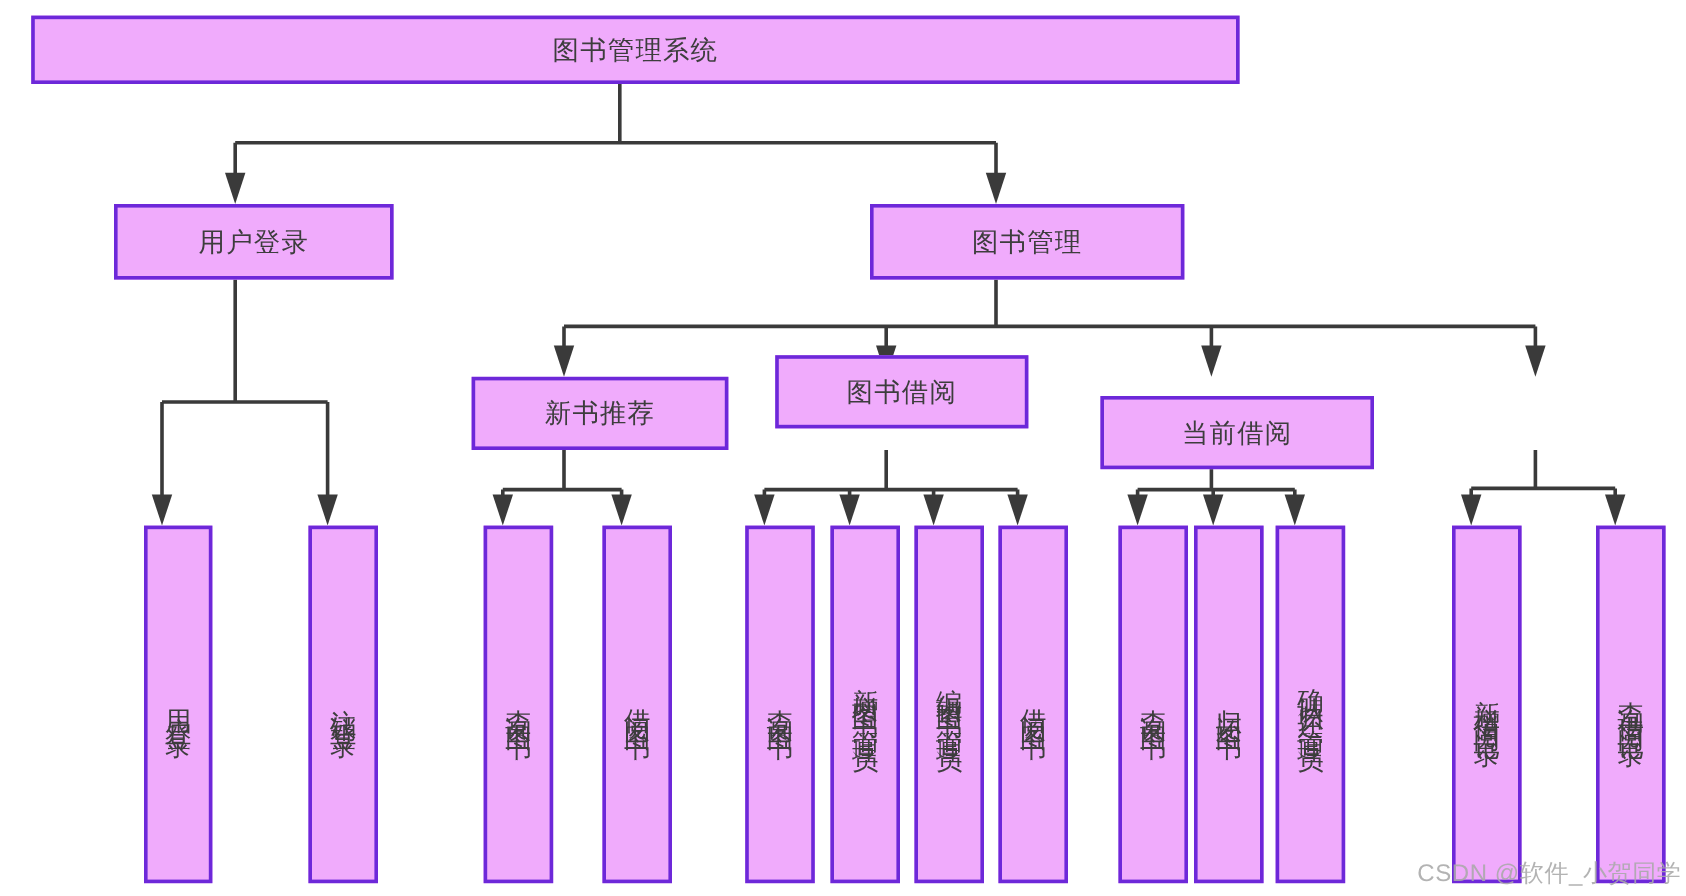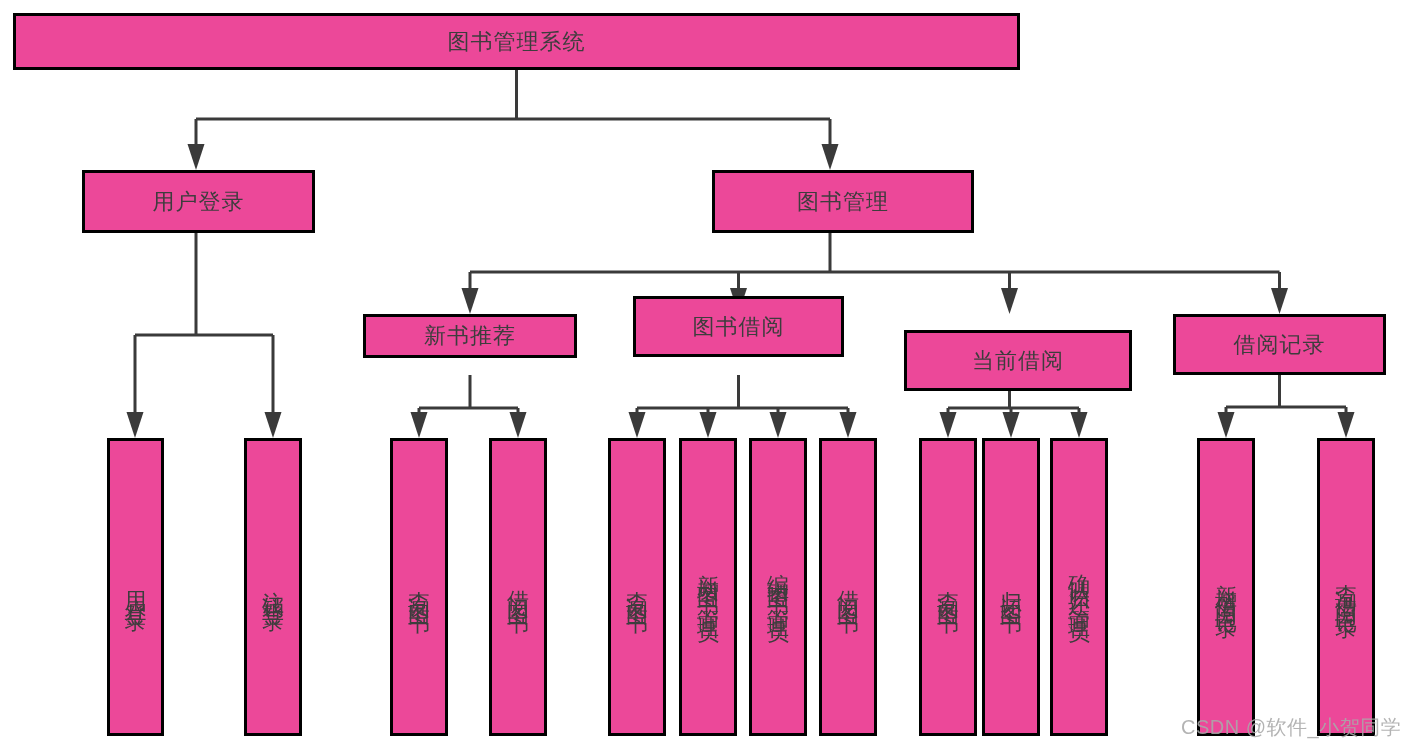--- a/index.html
+++ b/index.html
@@ -17,27 +17,28 @@
   }
   #connectors {
     position: absolute;
     left: 0;
     top: 0;
     z-index: 1;
   }
   .node {
     position: absolute;
     box-sizing: border-box;
-    border: 3px solid #000000;
-    background: #ec4899;
+    border: 3px solid #6d28d9;
+    background: #f0abfc;
     color: #3d3d3d;
     display: flex;
     align-items: center;
     justify-content: center;
     z-index: 2;
+    margin-left: 13px;
   }
   .hbox {
     font-size: 22px;
     letter-spacing: 1px;
     white-space: nowrap;
   }
   .vbox .vtext {
     writing-mode: vertical-rl;
     text-orientation: mixed;
     font-size: 22px;
@@ -109,24 +110,23 @@
       <polygon fill="#3a3a3a" stroke="none" points="1217.5,412 1234.5,412 1226,438"></polygon>
       <polygon fill="#3a3a3a" stroke="none" points="1337.5,412 1354.5,412 1346,438"></polygon>
     </g>
   </svg>
 
   <div class="node hbox" style="left:13px;top:13px;width:1007px;height:57px">图书管理系统</div>
 
   <div class="node hbox" style="left:82px;top:170px;width:233px;height:63px">用户登录</div>
   <div class="node hbox" style="left:712px;top:170px;width:262px;height:63px">图书管理</div>
 
-  <div class="node hbox" style="left:363px;top:314px;width:214px;height:44px">新书推荐</div>
+  <div class="node hbox" style="left:380px;top:314px;width:214px;height:61px">新书推荐</div>
   <div class="node hbox" style="left:633px;top:296px;width:211px;height:61px">图书借阅</div>
   <div class="node hbox" style="left:904px;top:330px;width:228px;height:61px">当前借阅</div>
-  <div class="node hbox" style="left:1173px;top:314px;width:213px;height:61px">借阅记录</div>
 
   <div class="node vbox" style="left:107px;top:438px;width:57px;height:298px">
     <span class="vtext">用户登录</span>
   </div>
   <div class="node vbox" style="left:244px;top:438px;width:58px;height:298px">
     <span class="vtext">注销登录</span>
   </div>
 
   <div class="node vbox" style="left:390px;top:438px;width:58px;height:298px">
     <span class="vtext">查询图书</span>

